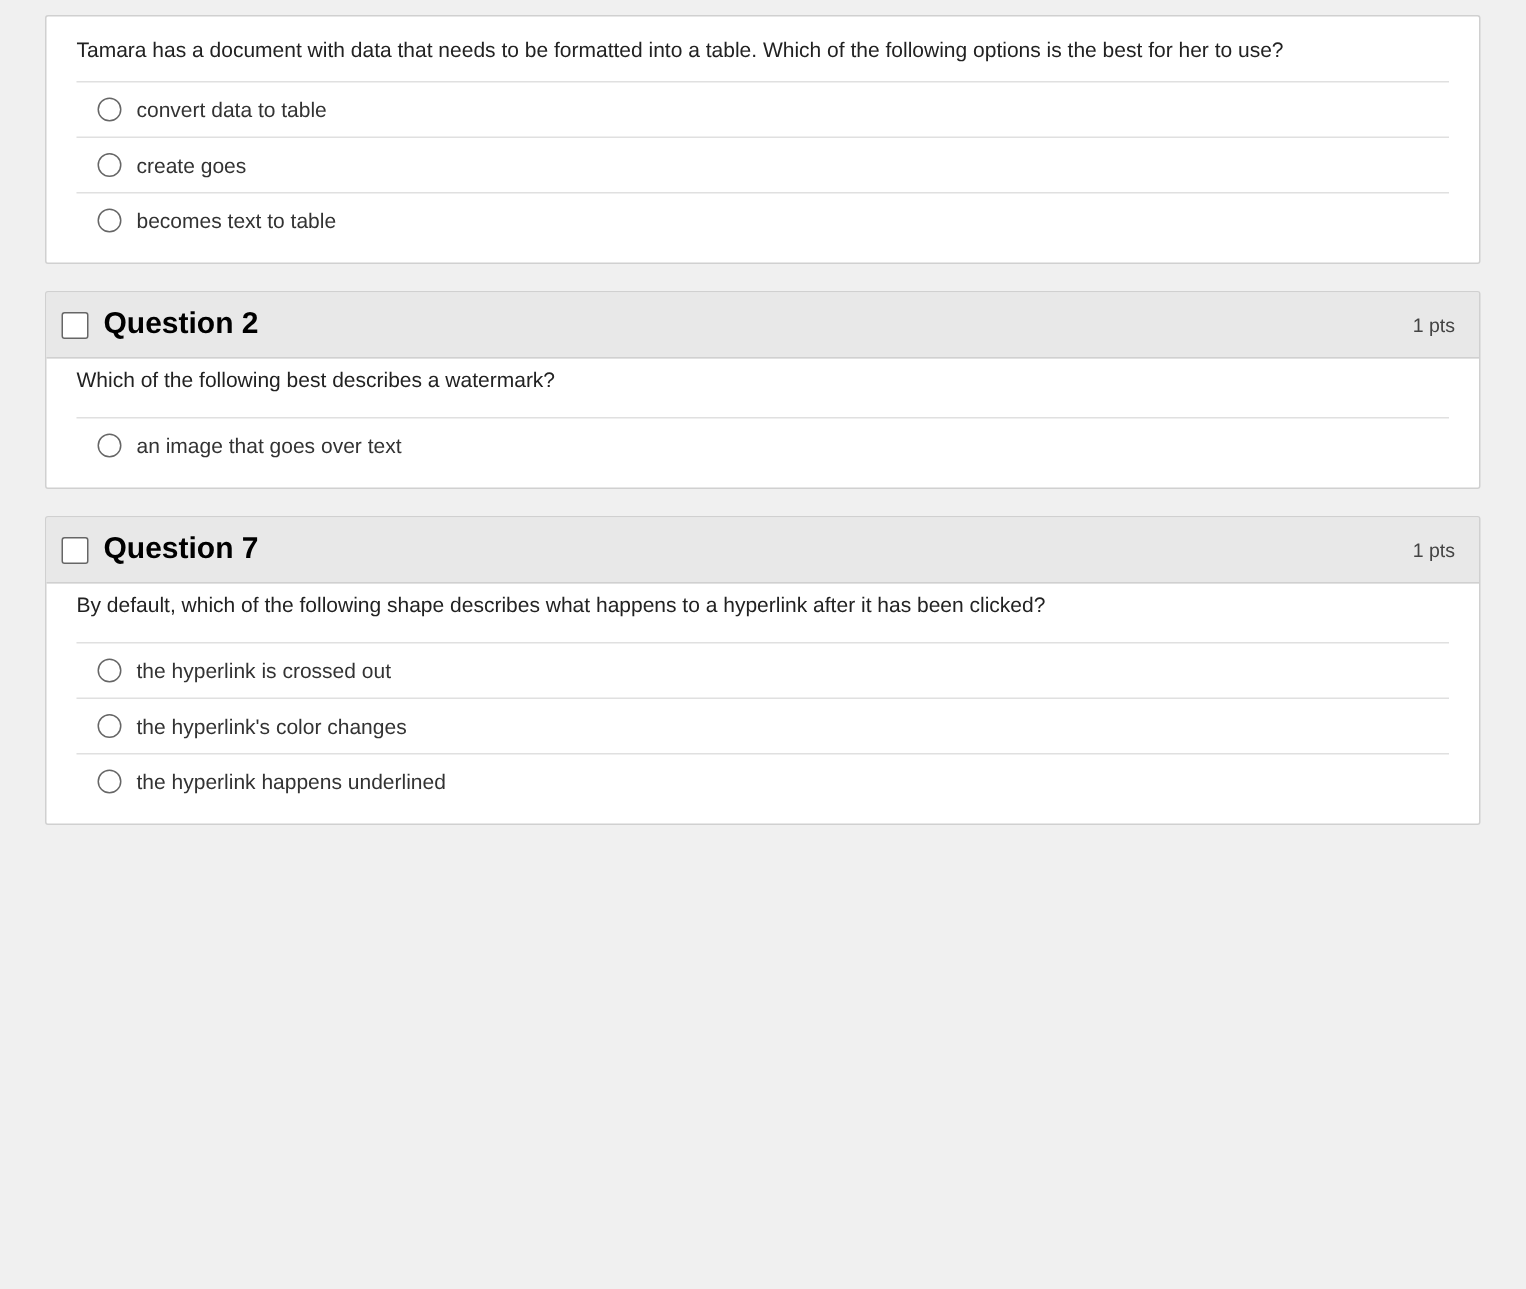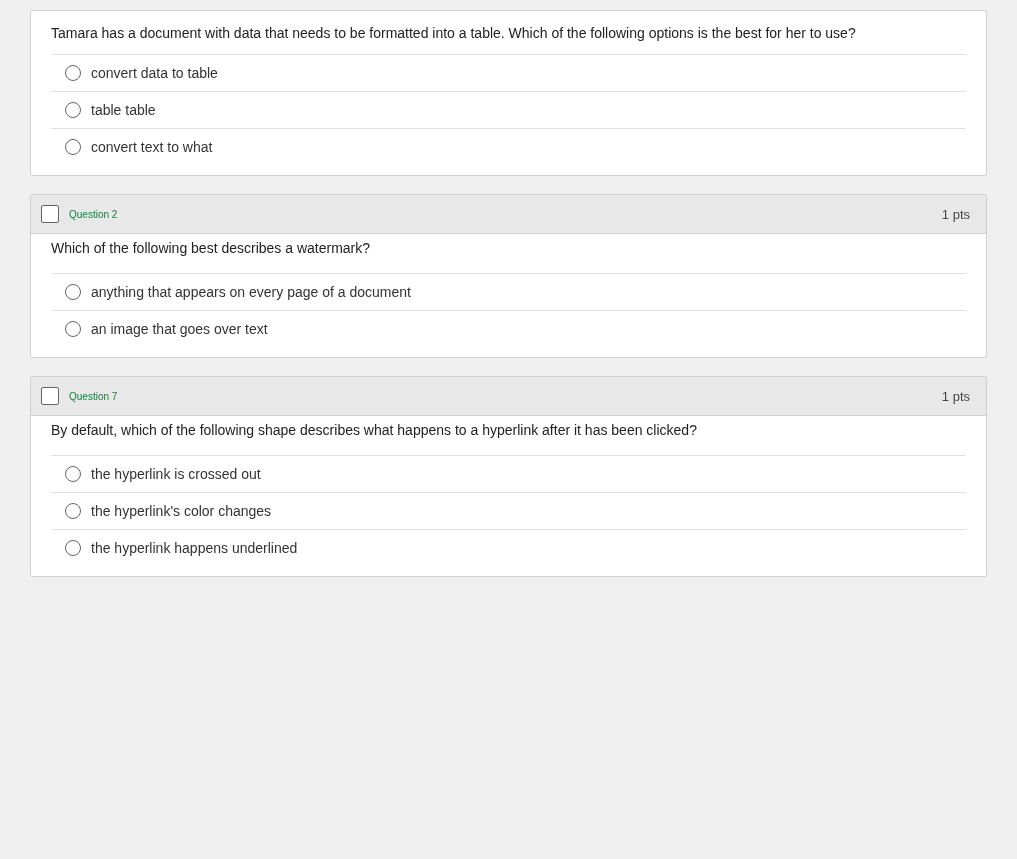--- a/index.html
+++ b/index.html
@@ -50,23 +50,23 @@
       width: 18px;
       height: 18px;
       border: 1.5px solid #666;
       border-radius: 2px;
       background: #fff;
       display: inline-block;
       flex-shrink: 0;
     }
 
     .question-title {
-      font-size: 10px;
-      font-weight: normal;
-      color: #15803d;
+      font-size: 20px;
+      font-weight: bold;
+      color: #000000;
     }
 
     .question-pts {
       font-size: 13px;
       color: #444;
       text-align: right;
     }
 
     .question-body {
       padding: 4px 20px 10px 20px;
@@ -140,47 +140,43 @@
   <div class="partial-block">
     <div class="partial-body">
       <p class="partial-question-text">Tamara has a document with data that needs to be formatted into a table. Which of the following options is the best for her to use?</p>
       <ul class="options-list">
         <li class="option-item">
           <span class="option-radio"></span>
           <span class="option-label">convert data to table</span>
         </li>
         <li class="option-item">
           <span class="option-radio"></span>
-          <span class="option-label">table table</span>
-        </li>
-        <li class="option-item">
-          <span class="option-radio"></span>
-          <span class="option-label">convert text to what</span>
+          <span class="option-label">create goes</span>
+        </li>
+        <li class="option-item">
+          <span class="option-radio"></span>
+          <span class="option-label">becomes text to table</span>
         </li>
       </ul>
     </div>
   </div>
 
   <div class="question-block">
     <div class="question-header">
       <div class="question-header-left">
         <span class="question-checkbox"></span>
         <span class="question-title">Question 2</span>
       </div>
       <span class="question-pts">1 pts</span>
     </div>
     <div class="question-body">
       <p class="question-text">Which of the following best describes a watermark?</p>
       <ul class="options-list">
         <li class="option-item">
           <span class="option-radio"></span>
-          <span class="option-label">anything that appears on every page of a document</span>
-        </li>
-        <li class="option-item">
-          <span class="option-radio"></span>
           <span class="option-label">an image that goes over text</span>
         </li>
       </ul>
     </div>
   </div>
 
   <div class="question-block">
     <div class="question-header">
       <div class="question-header-left">
         <span class="question-checkbox"></span>

